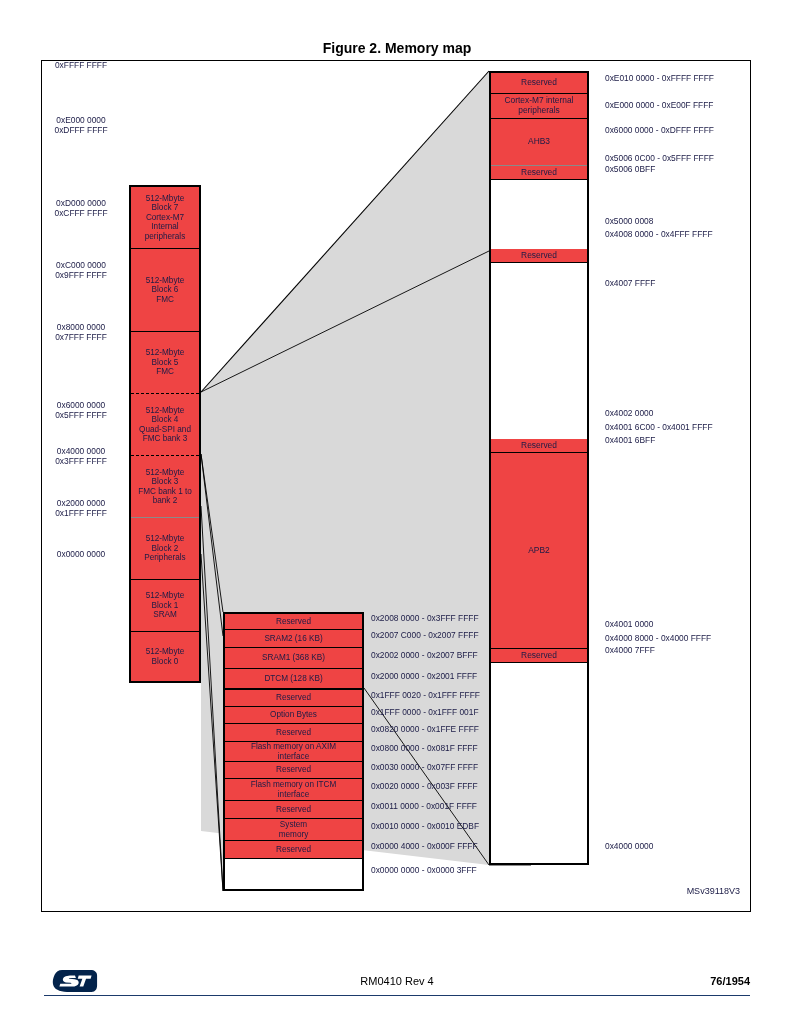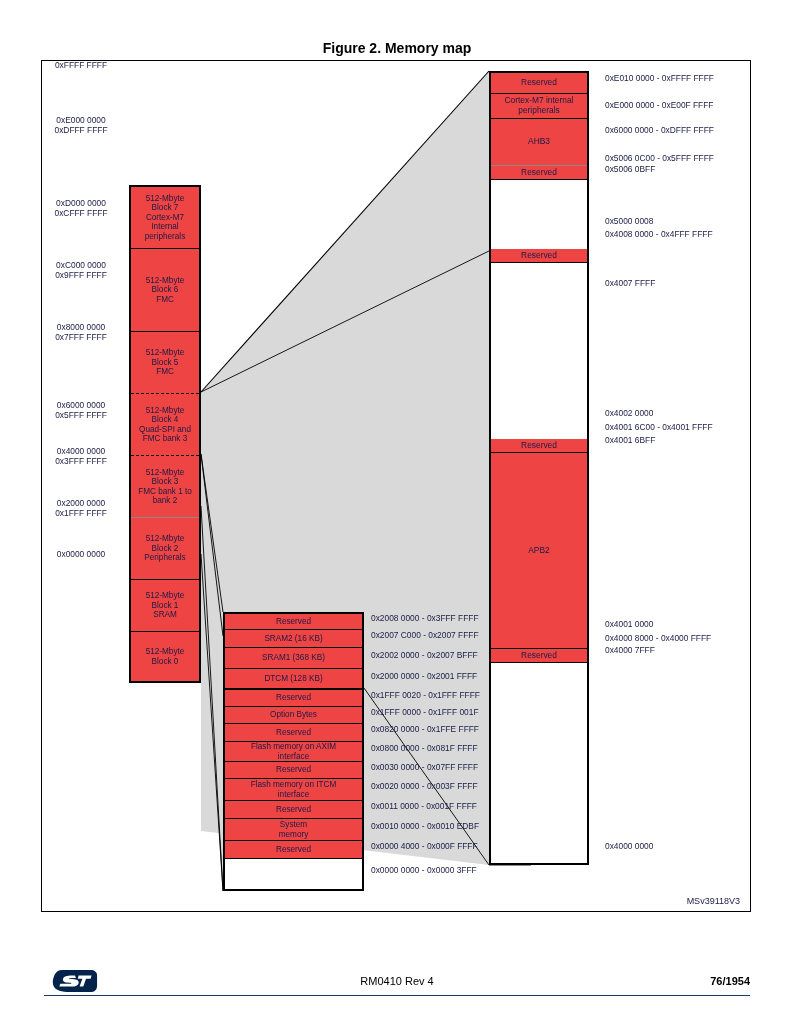--- a/index.html
+++ b/index.html
@@ -29,21 +29,21 @@
   #figure-frame{
     position:absolute;left:41px;top:60px;
     width:710px;height:852px;
     border:1px solid #000;
     background:#fff;
     box-sizing:border-box;
   }
   #figure-inner{position:absolute;left:0;top:0;width:708px;height:850px;}
 
   #figure-id{
-    position:absolute;right:10px;bottom:5px;
+    position:absolute;right:10px;bottom:15px;
     font-size:9px;color:#1b1b46;padding-left:32px;
   }
 
   
   #connectors{position:absolute;left:0;top:0;width:708px;height:850px;}
 
   
   .mapbox{position:absolute;box-sizing:border-box;}
 
   .blk{

